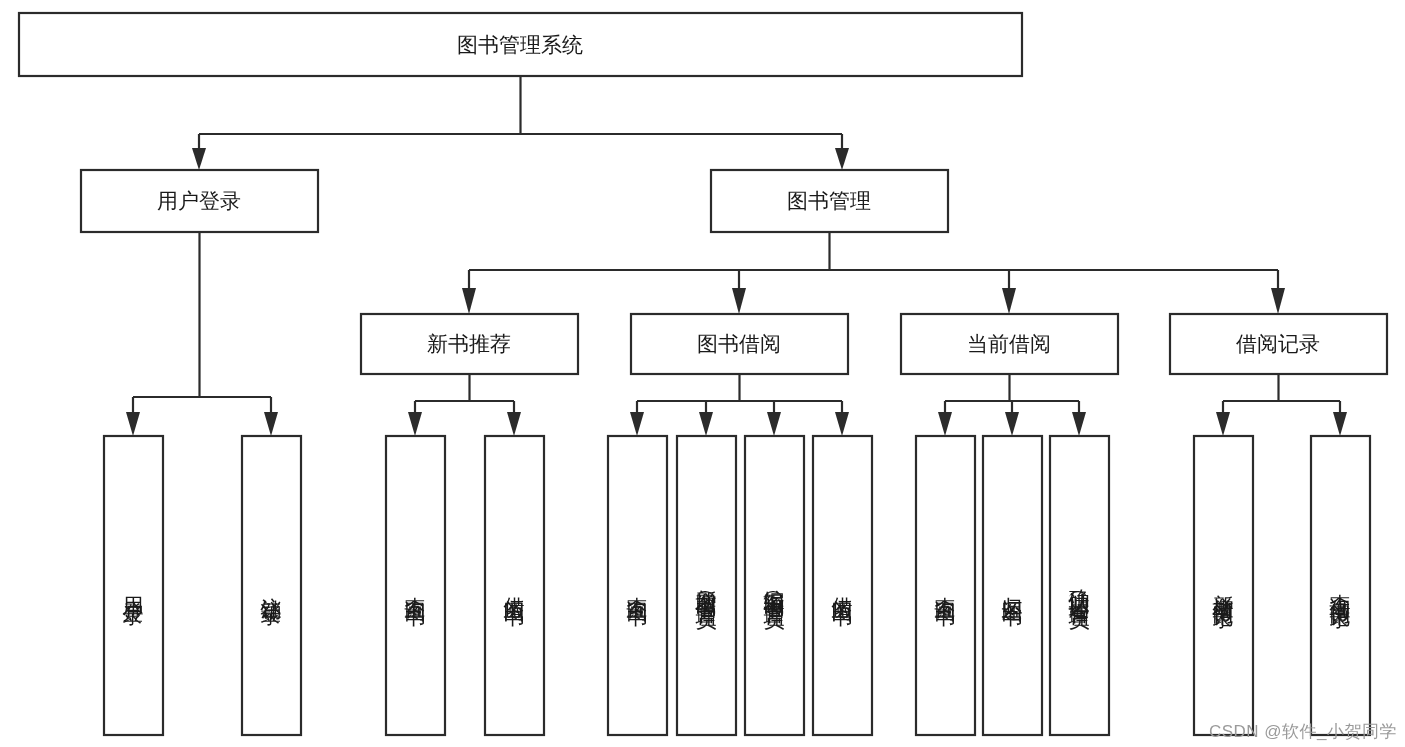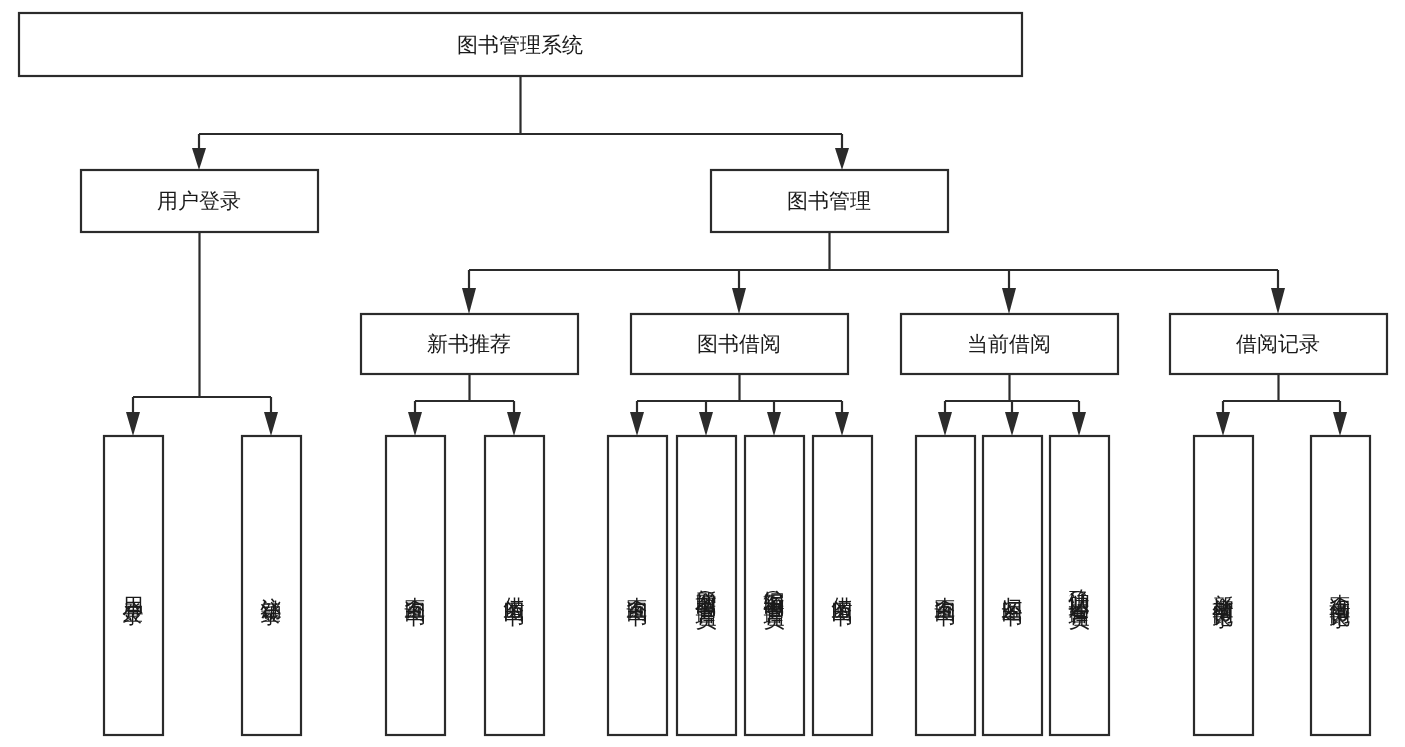--- a/index.html
+++ b/index.html
@@ -219,13 +219,14 @@
   <div class="node-label-v" style="left:745px; top:436px; width:59px; height:299px;">编辑图书（管理员）</div>
   <div class="node-label-v" style="left:813px; top:436px; width:59px; height:299px;">借阅图书</div>
 
   <div class="node-label-v" style="left:916px; top:436px; width:59px; height:299px;">查询图书</div>
   <div class="node-label-v" style="left:983px; top:436px; width:59px; height:299px;">归还图书</div>
   <div class="node-label-v" style="left:1050px; top:436px; width:59px; height:299px;">确认归还（管理员）</div>
 
   <div class="node-label-v" style="left:1194px; top:436px; width:59px; height:299px;">新增借阅记录</div>
   <div class="node-label-v" style="left:1311px; top:436px; width:59px; height:299px;">查询借阅记录</div>
 
+  <div class="watermark">CSDN @软件_小贺同学</div>
 </div>
 
 </body></html>

